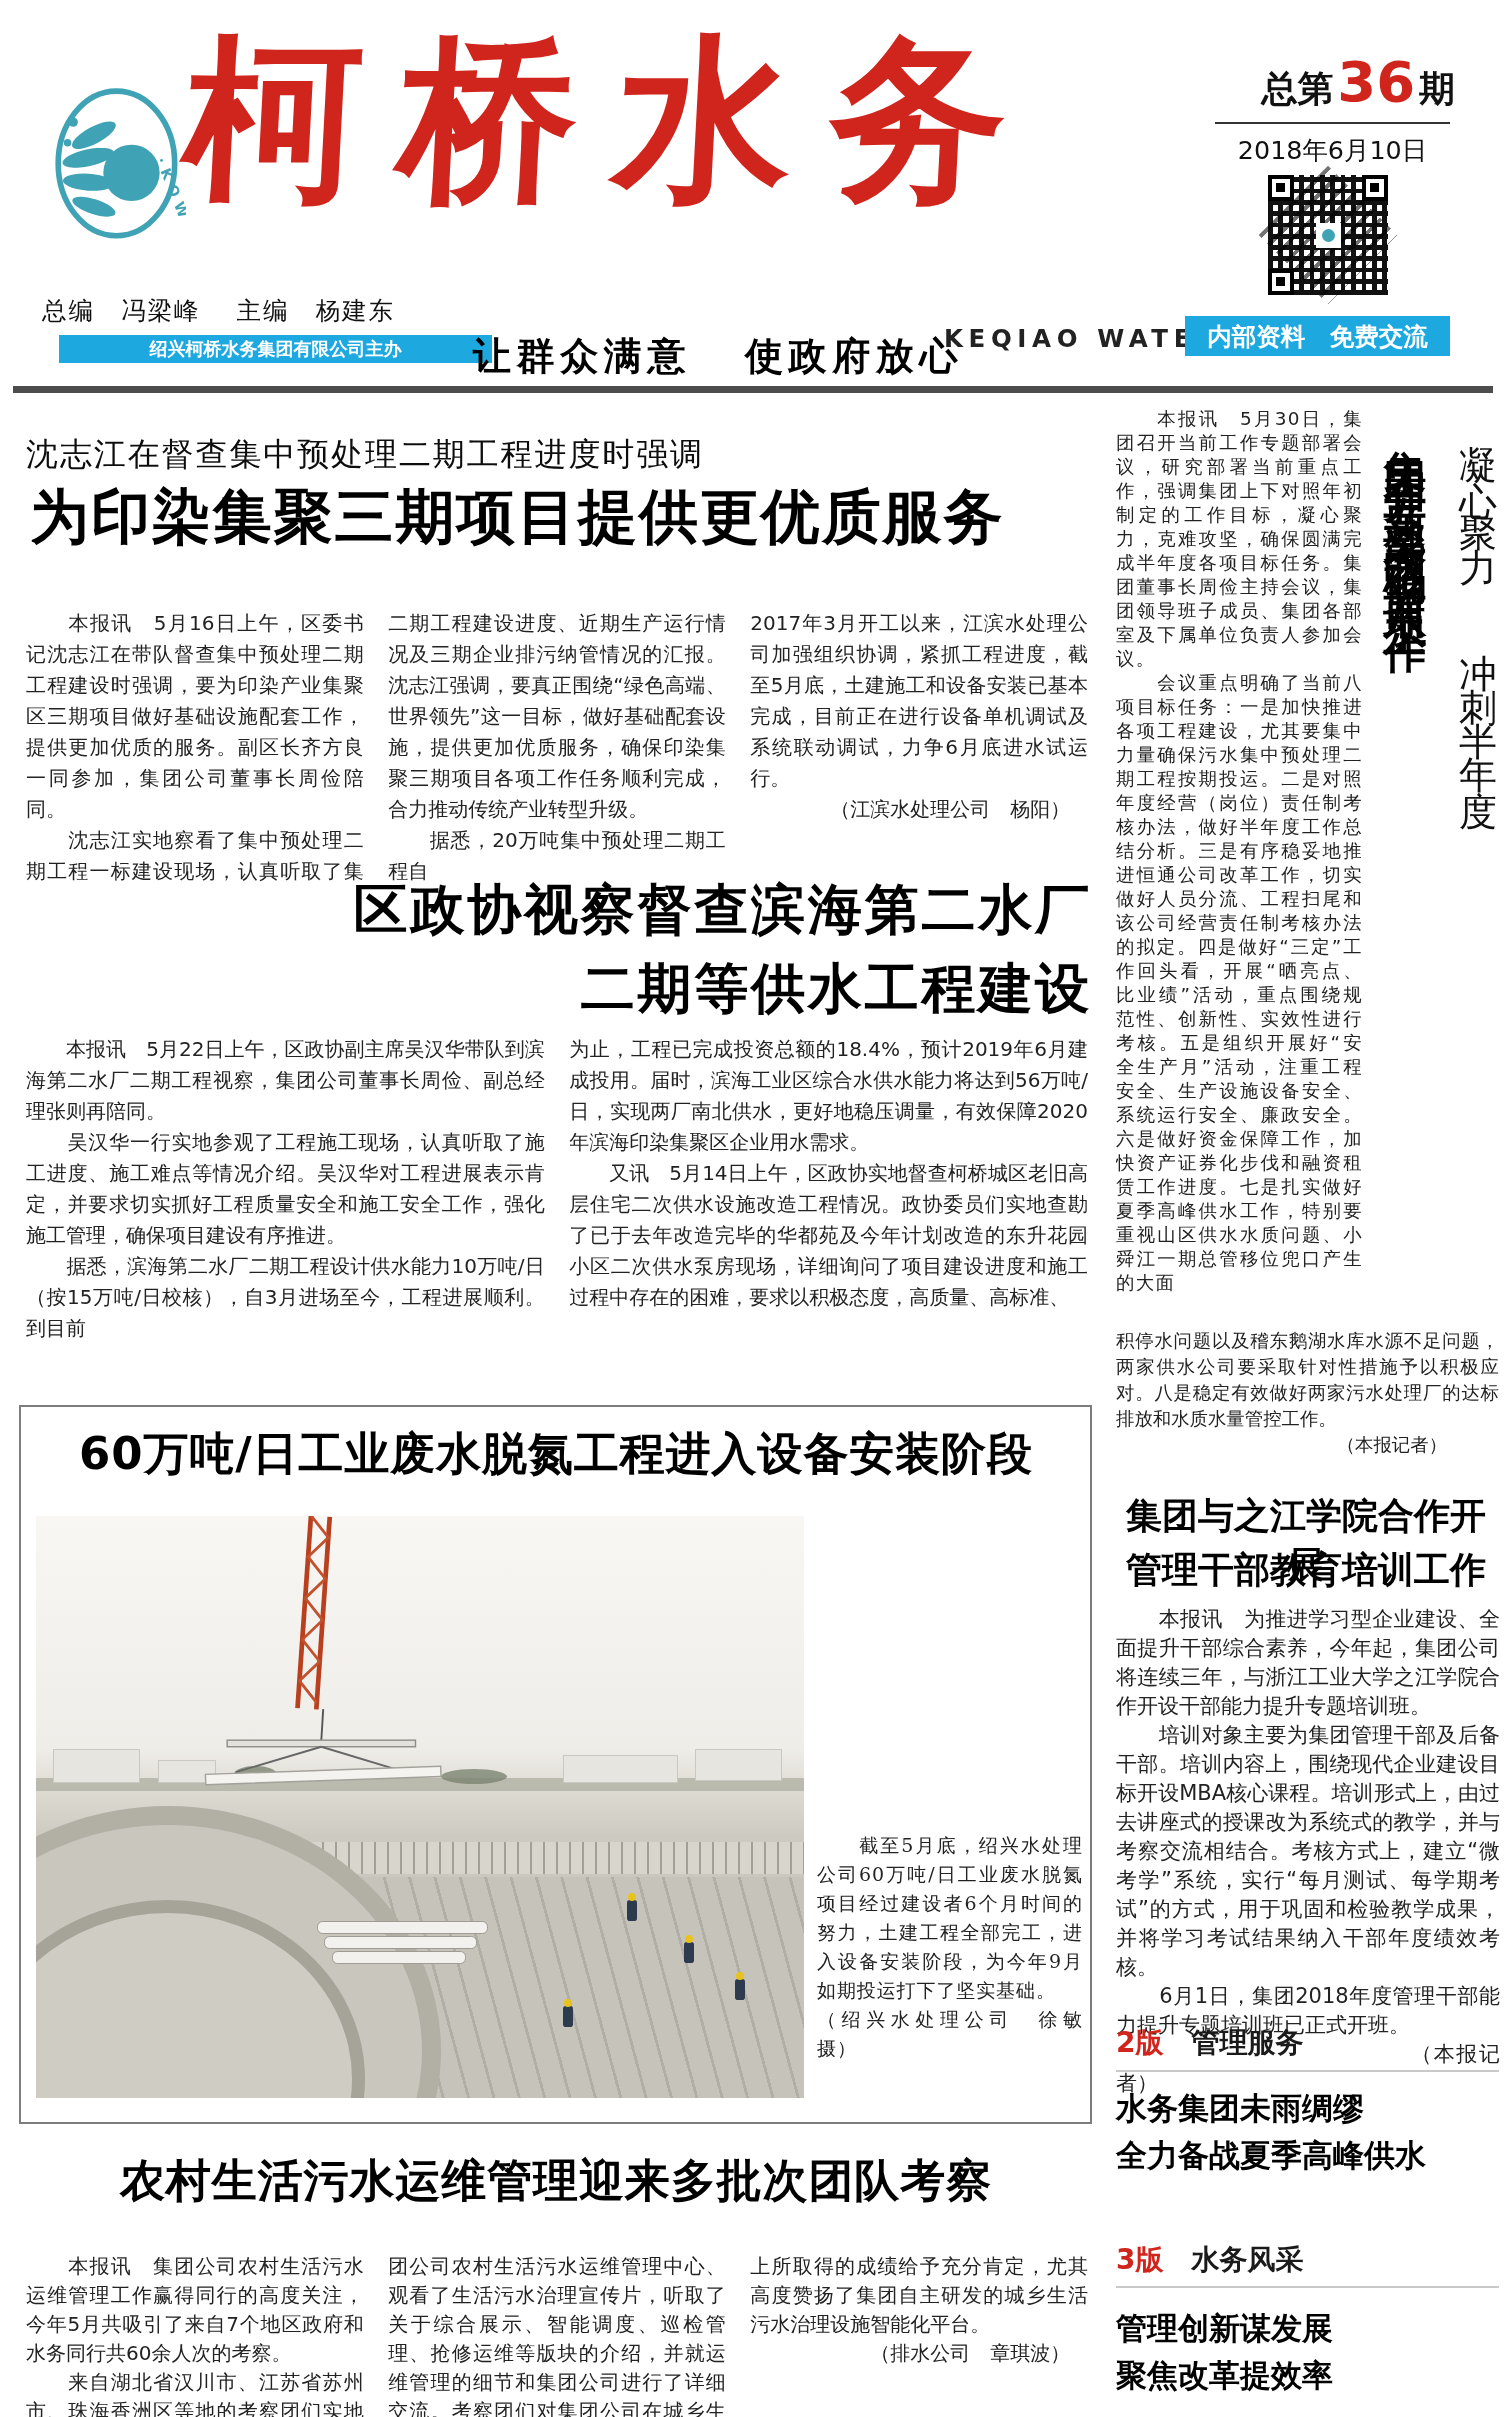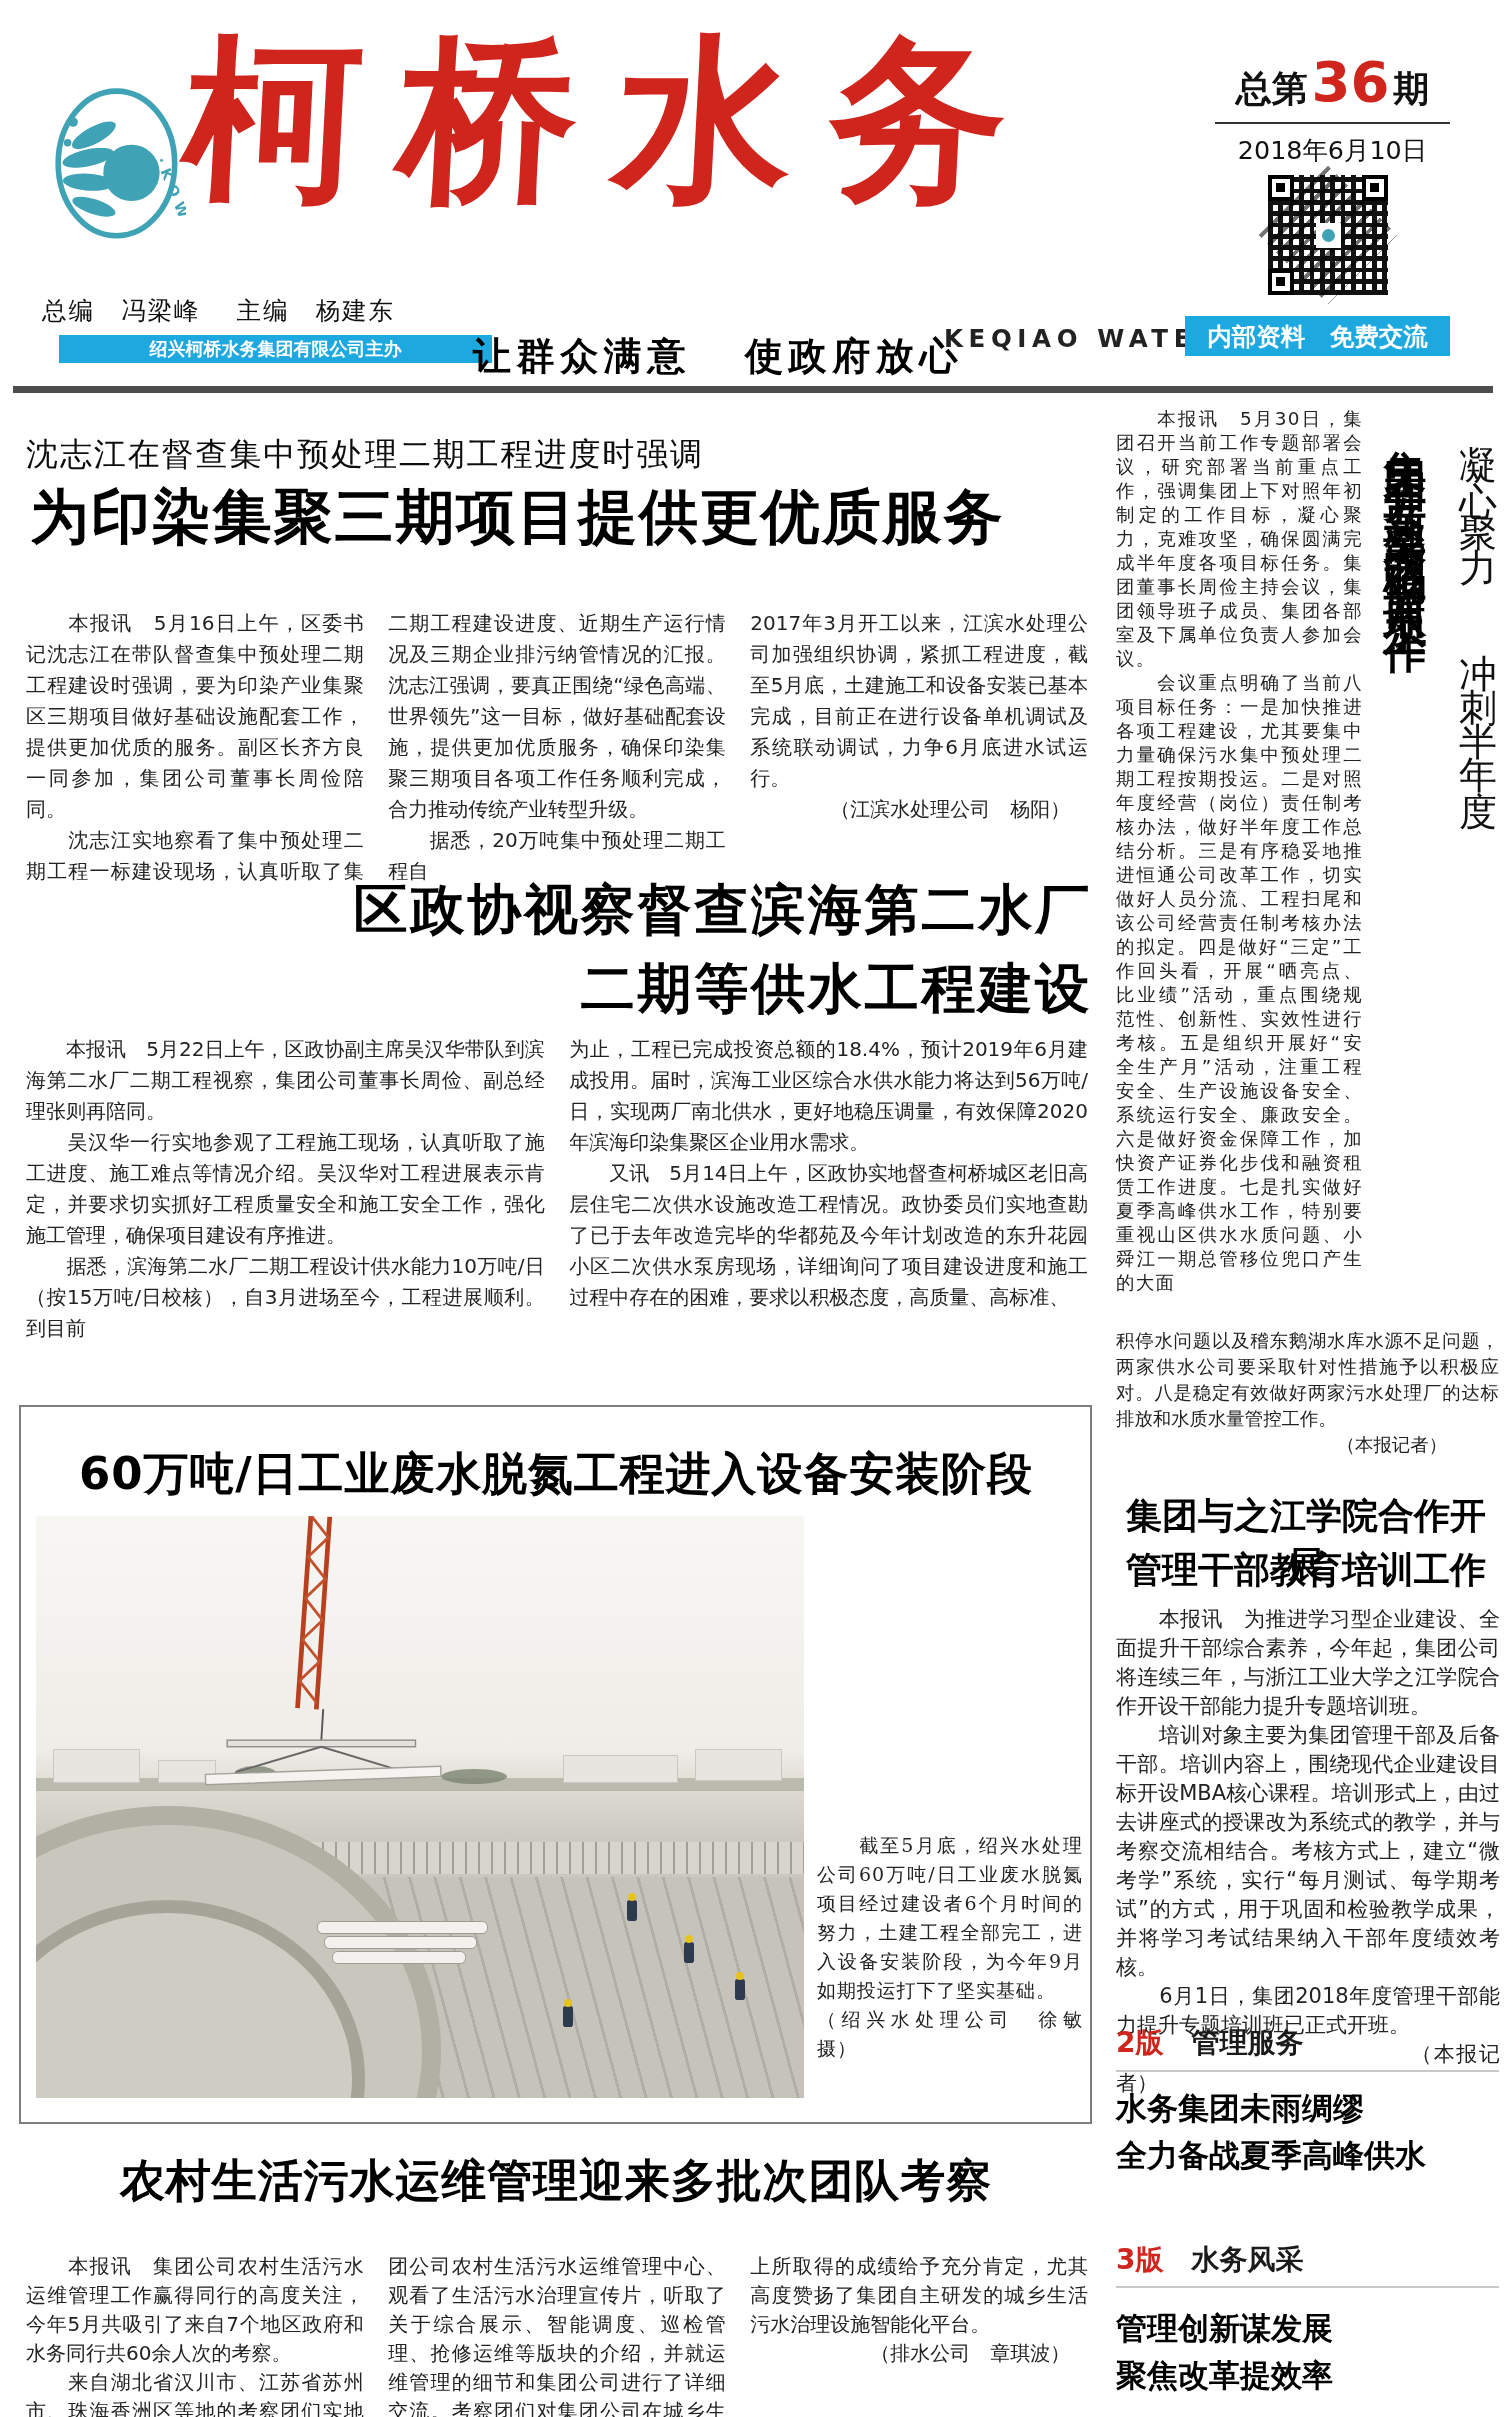--- a/index.html
+++ b/index.html
@@ -4,21 +4,21 @@
 <style>
   html,body{margin:0;padding:0;background:#e9e9e9;}
   .page{position:relative;width:1507px;height:2417px;background:#ffffff;
         font-family:"DejaVu Sans",sans-serif;color:#1a1a1a;overflow:hidden;margin:0 auto;}
   .abs{position:absolute;}
 
   
   .np-title{font-family:"DejaVu Serif",serif;font-weight:700;color:#d0251d;
             font-size:177px;line-height:1.18;letter-spacing:38px;transform:skewX(-3deg);white-space:nowrap;}
   .title-en{font-size:24.5px;letter-spacing:5.6px;font-weight:600;color:#222;}
-  .issue-line{width:245px;text-align:center;white-space:nowrap;}
+  .issue-line{width:245px;text-align:right;white-space:nowrap;}
   .issue-line .pre,.issue-line .suf{font-size:36px;font-weight:700;color:#111;}
   .issue-line .num{font-size:56px;font-weight:700;color:#d0251d;padding:0 3.8px;}
   .issue-rule{width:235px;height:1.9px;background:#333;}
   .date-line{width:235px;text-align:center;font-size:25.4px;color:#111;}
   .editors{font-family:"DejaVu Serif",serif;font-size:24.5px;letter-spacing:1.9px;color:#111;}
   .banner{background:#1da9e0;color:#fff;font-weight:700;display:flex;align-items:center;justify-content:center;}
   .slogan{font-size:38px;font-weight:900;color:#000;letter-spacing:5.6px;display:flex;gap:54px;white-space:nowrap;}
   .mast-rule{background:#4d4d4d;}
 
   
@@ -154,21 +154,21 @@
     <div class="abs cols3" style="left:26px;top:1034px;height:360px;">
       <div class="col bodytext">　　本报讯　5月22日上午，区政协副主席吴汉华带队到滨海第二水厂二期工程视察，集团公司董事长周俭、副总经理张则再陪同。
 　　吴汉华一行实地参观了工程施工现场，认真听取了施工进度、施工难点等情况介绍。吴汉华对工程进展表示肯定，并要求切实抓好工程质量安全和施工安全工作，强化施工管理，确保项目建设有序推进。
 　　据悉，滨海第二水厂二期工程设计供水能力10万吨/日（按15万吨/日校核），自3月进场至今，工程进展顺利。到目前</div>
       <div class="col bodytext">为止，工程已完成投资总额的18.4%，预计2019年6月建成投用。届时，滨海工业区综合水供水能力将达到56万吨/日，实现两厂南北供水，更好地稳压调量，有效保障2020年滨海印染集聚区企业用水需求。
 　　又讯　5月14日上午，区政协实地督查柯桥城区老旧高层住宅二次供水设施改造工程情况。政协委员们实地查勘了已于去年改造完毕的华都苑及今年计划改造的东升花园小区二次供水泵房现场，详细询问了项目建设进度和施工过程中存在的困难，要求以积极态度，高质量、高标准、</div>
     </div>
   </div>
 
   <div class="abs artbox" style="left:19px;top:1405px;width:1073px;height:719px;">
-    <div class="abs h-box" style="left:17px;top:37px;">60万吨/日工业废水脱氮工程进入设备安装阶段</div>
+    <div class="abs h-box" style="left:17px;top:17px;">60万吨/日工业废水脱氮工程进入设备安装阶段</div>
 
     <div class="abs photo" style="left:15px;top:109px;width:768px;height:582px;">
       <div class="horizon"></div>
       <div class="bld" style="left:17px;top:40%;width:85px;height:32px;"></div>
       <div class="bld" style="left:122px;top:42%;width:56px;height:21px;"></div>
       <div class="bld" style="left:527px;top:41%;width:113px;height:26px;"></div>
       <div class="bld" style="left:659px;top:40%;width:85px;height:30px;"></div>
       <div class="tree" style="left:198px;top:43%;width:43px;height:17px;"></div>
       <div class="tree" style="left:405px;top:43.5%;width:66px;height:15px;"></div>
       <div class="walkway"></div>

